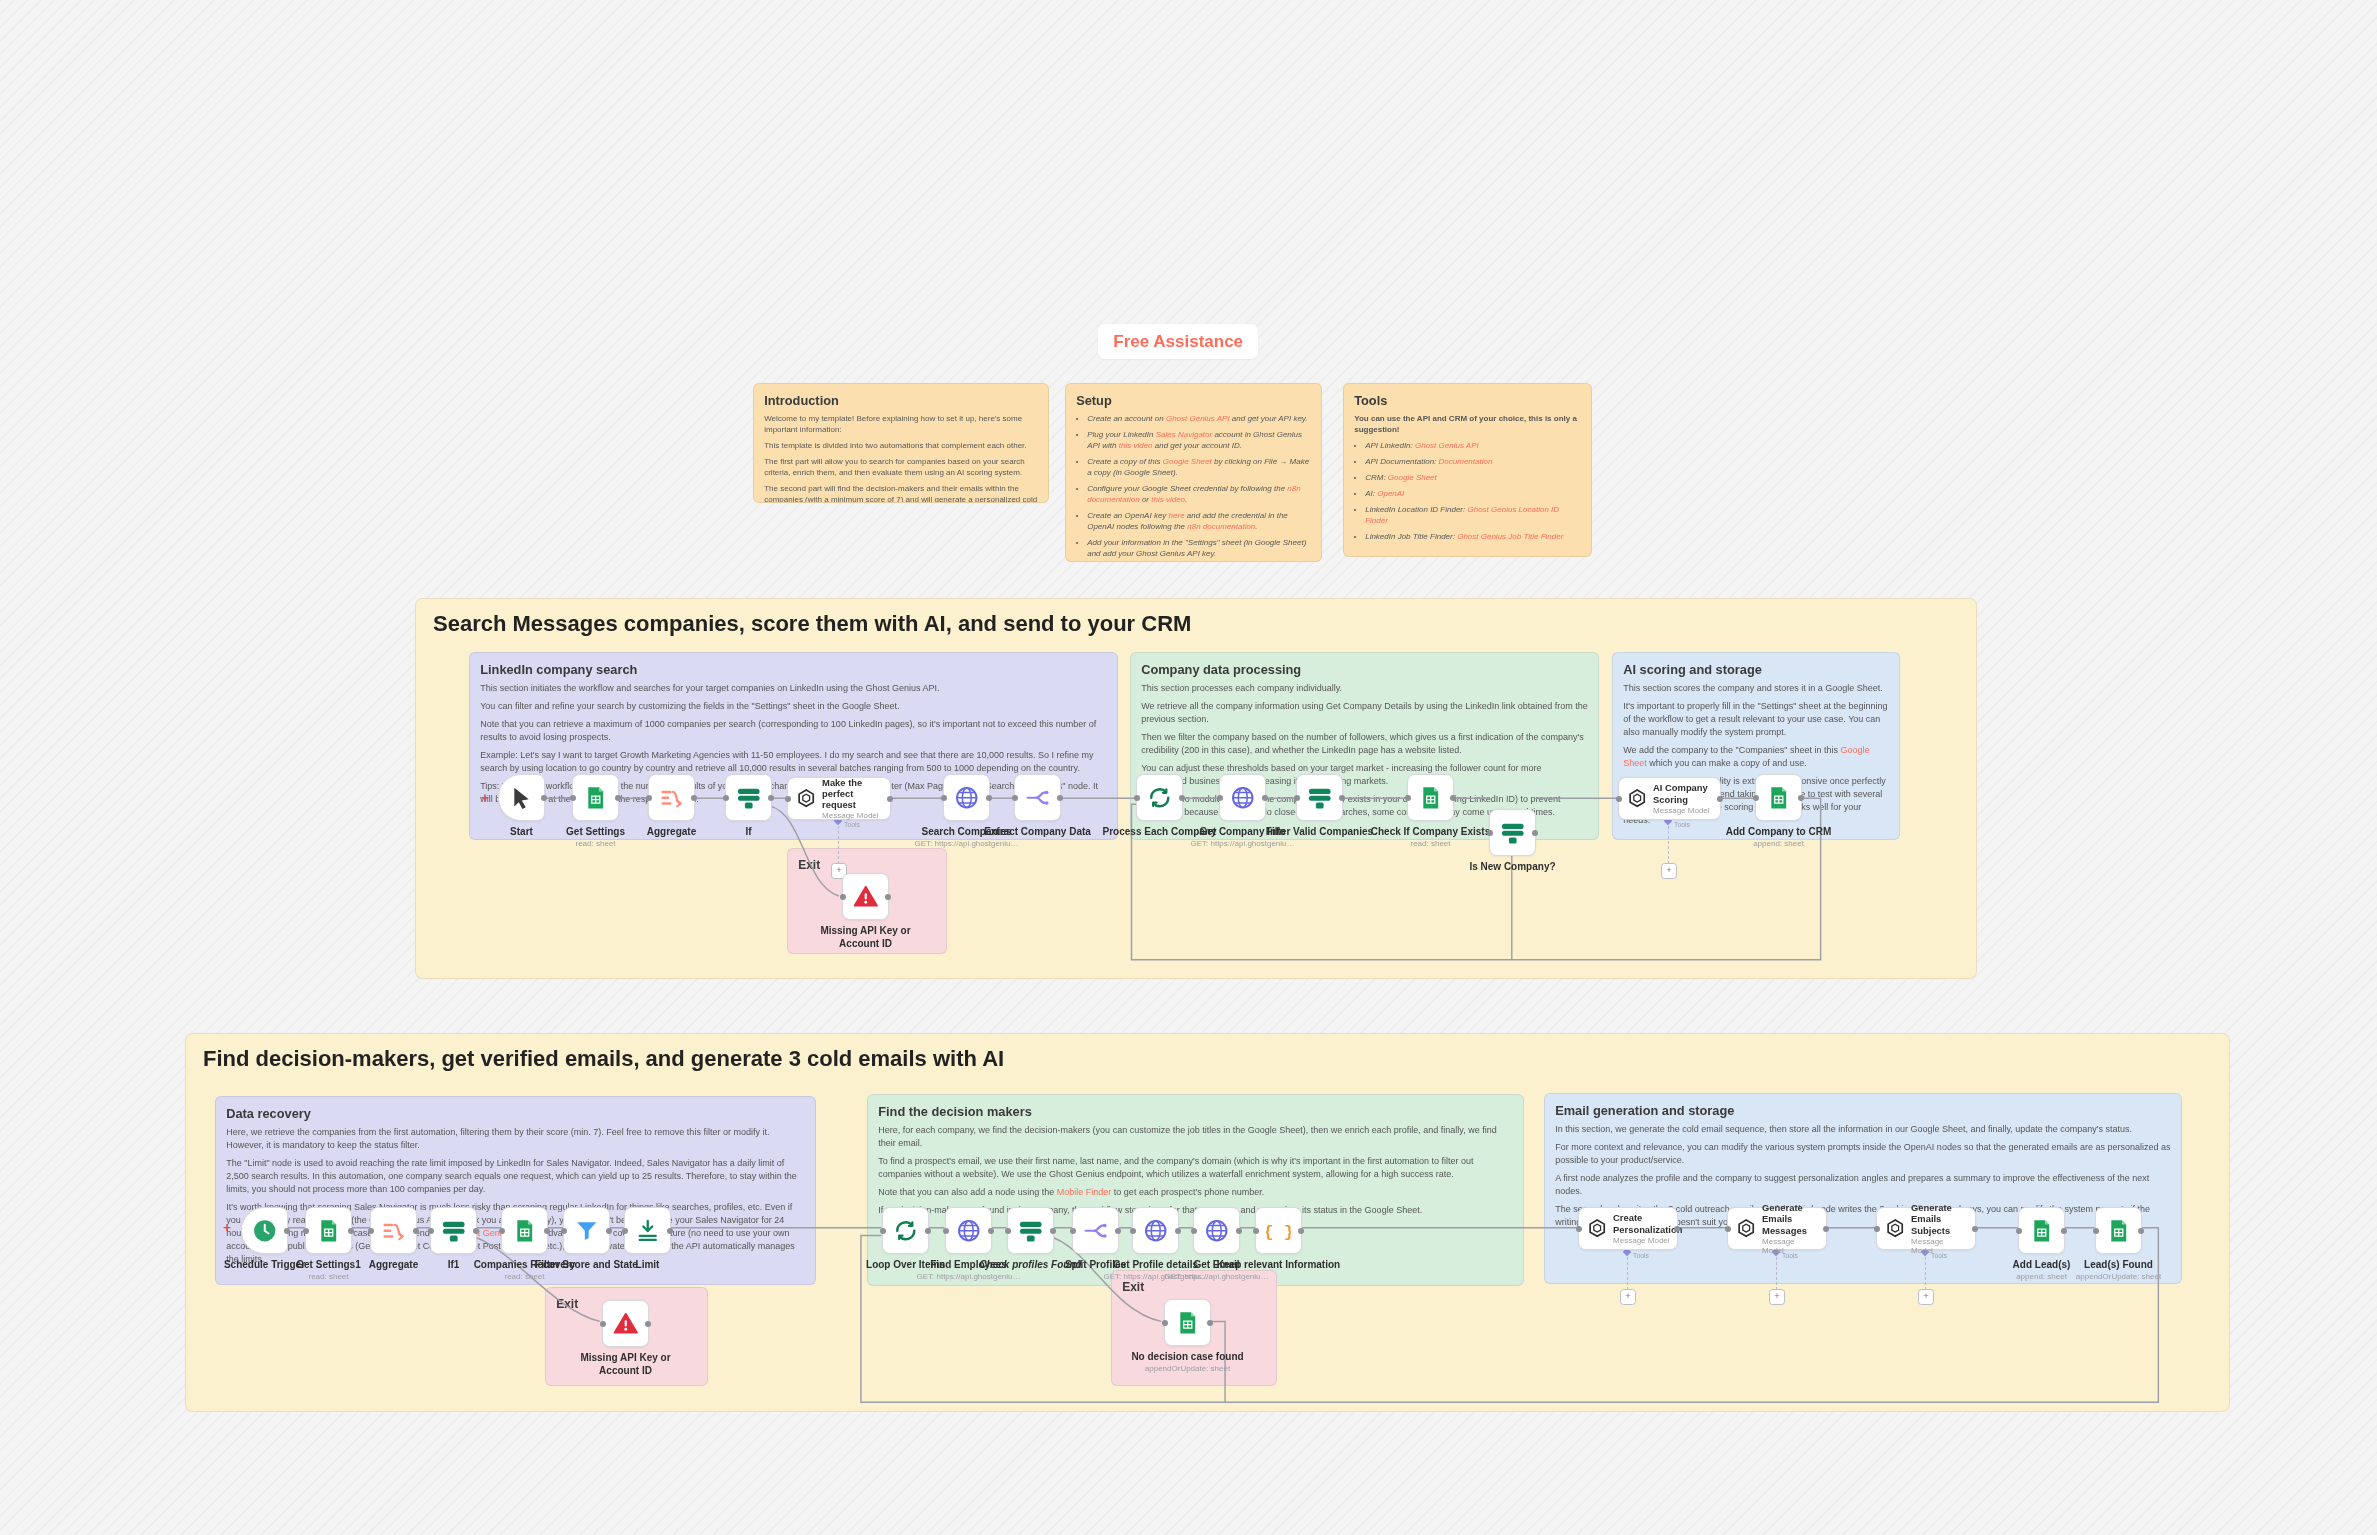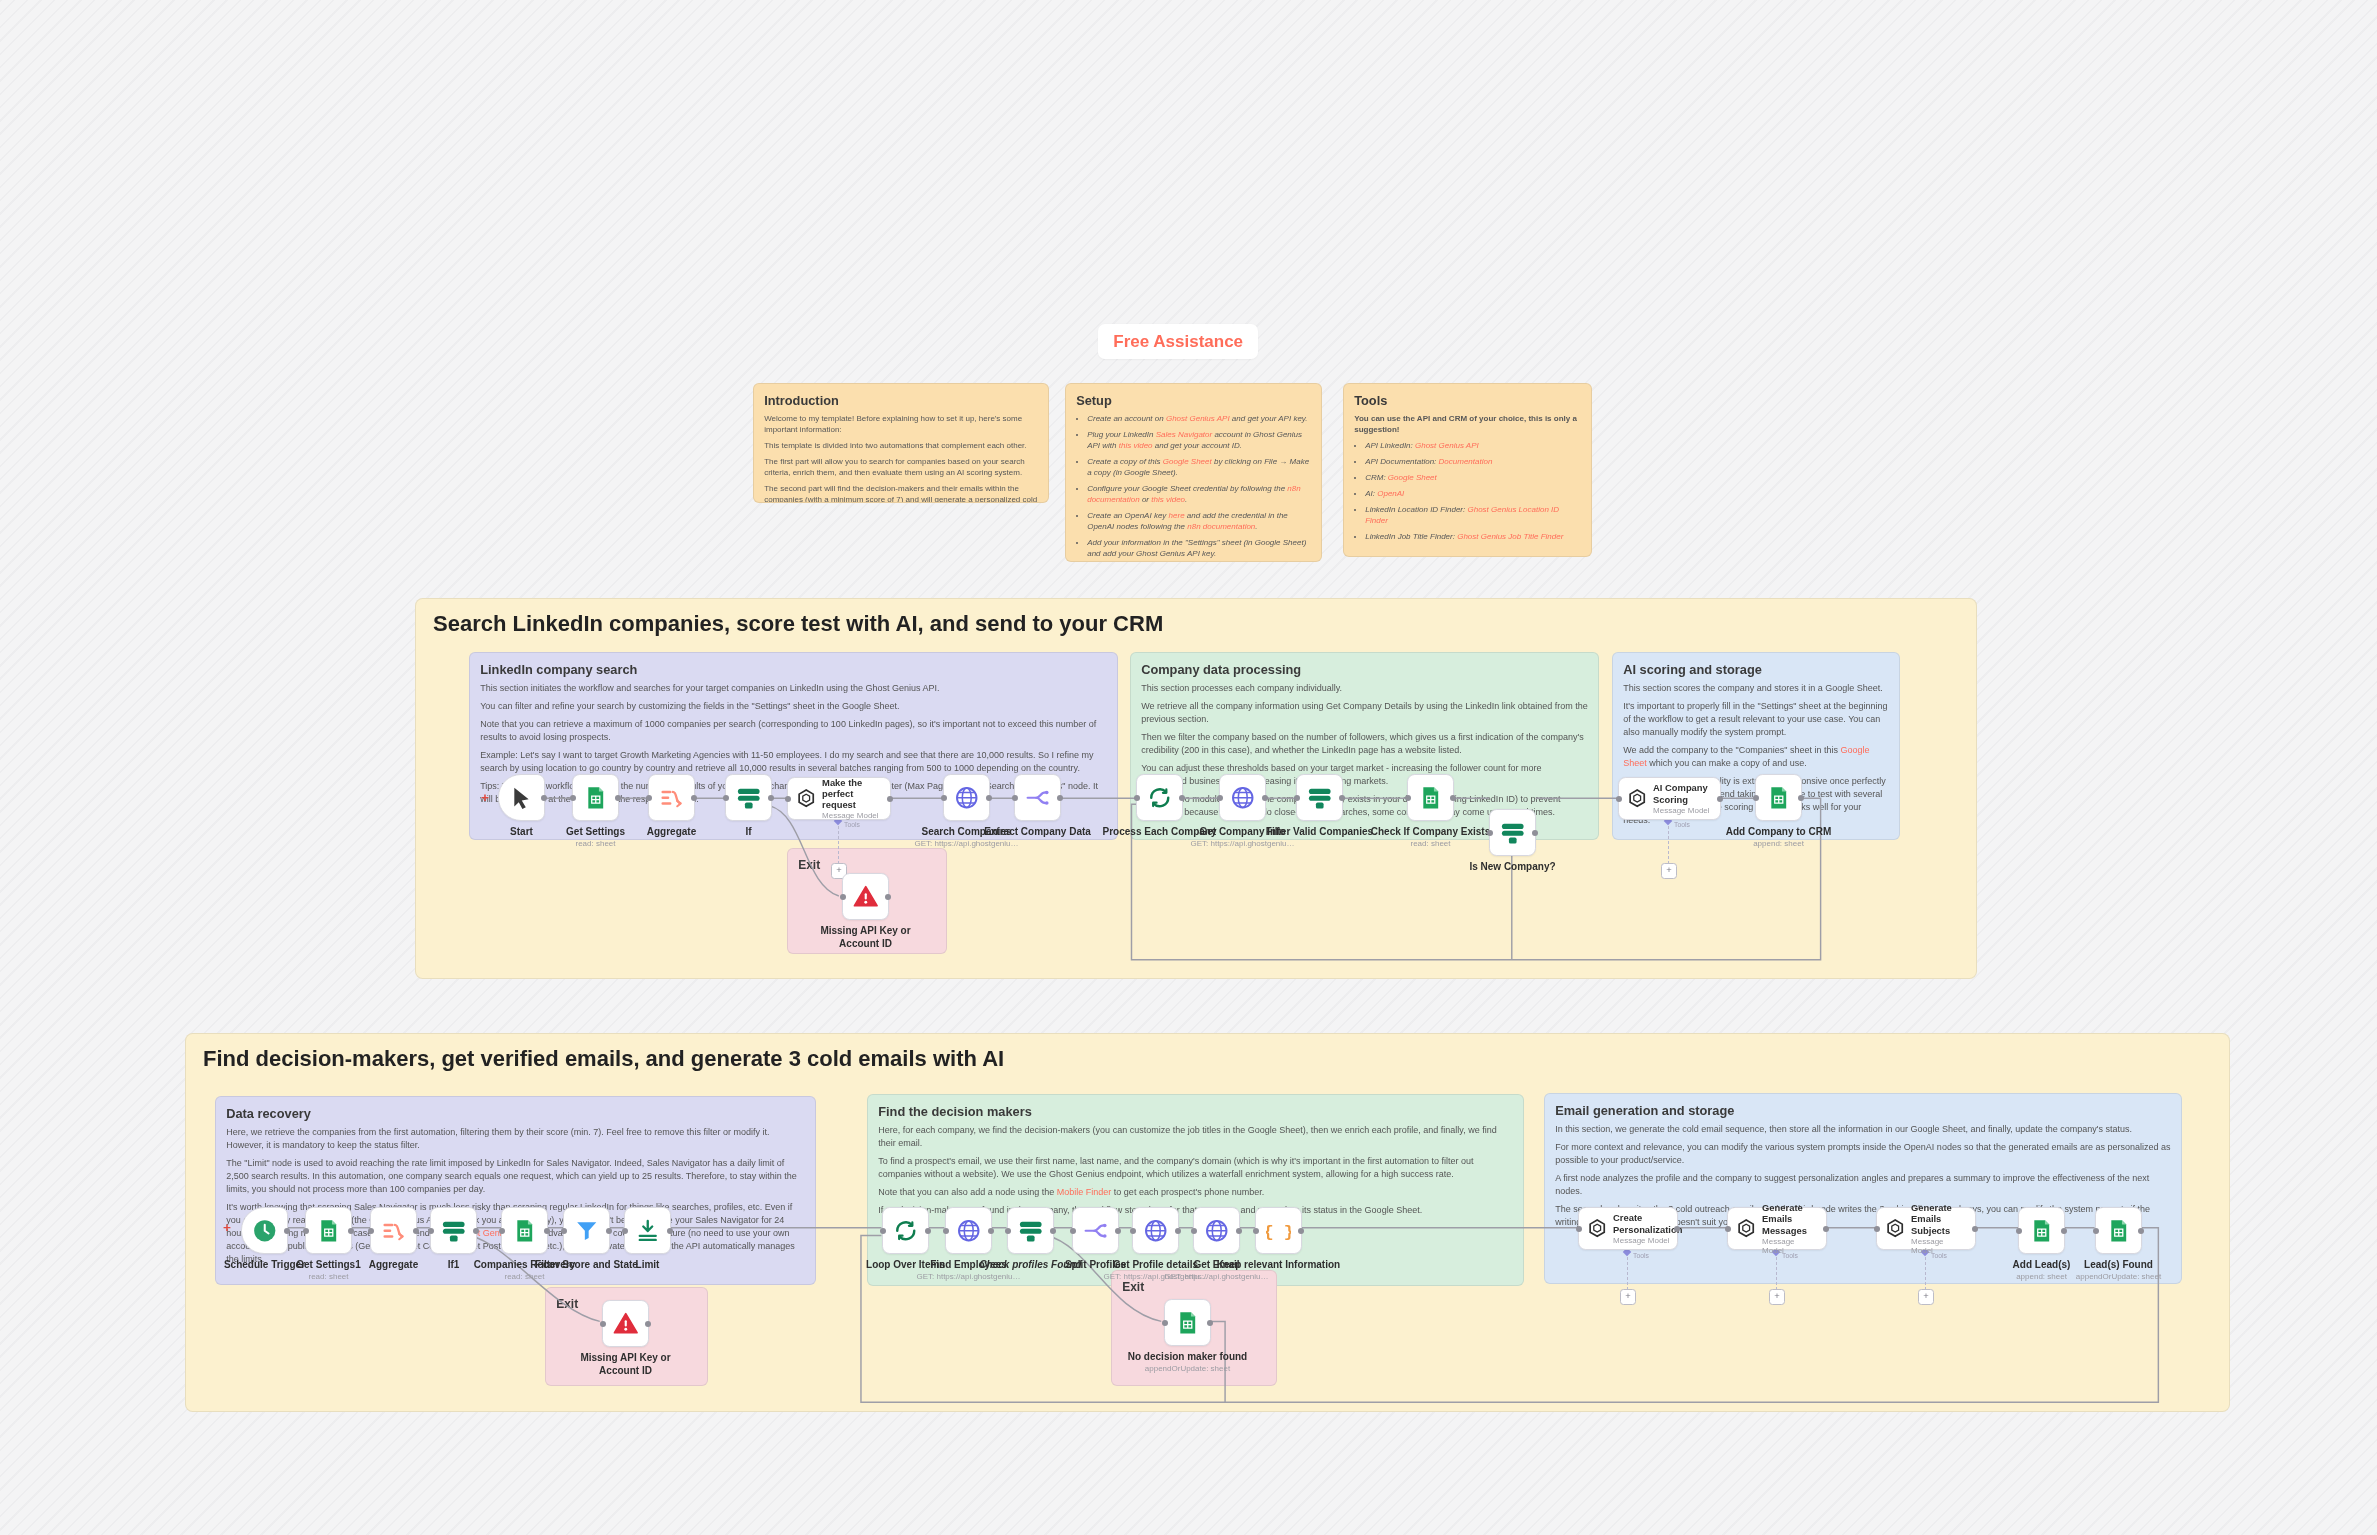--- a/index.html
+++ b/index.html
@@ -164,21 +164,21 @@
       <li><span>API LinkedIn: </span><span class="link">Ghost Genius API</span></li>
       <li><span>API Documentation: </span><span class="link">Documentation</span></li>
       <li><span>CRM: </span><span class="link">Google Sheet</span></li>
       <li><span>AI: </span><span class="link">OpenAI</span></li>
       <li><span>LinkedIn Location ID Finder: </span><span class="link">Ghost Genius Location ID Finder</span></li>
       <li><span>LinkedIn Job Title Finder: </span><span class="link">Ghost Genius Job Title Finder</span></li>
     </ul>
   </div>
 
   <div class="note yellow big" style="left:415px;top:598px;width:1562px;height:381px;">
-    <h2>Search LinkedIn companies, score test with AI, and send to your CRM</h2>
+    <h2>Search Messages companies, score them with AI, and send to your CRM</h2>
   </div>
 
   <div class="note purple" style="left:469px;top:652px;width:649px;height:188px;">
     <h3>LinkedIn company search</h3>
     <p>This section initiates the workflow and searches for your target companies on LinkedIn using the Ghost Genius API.</p>
     <p>You can filter and refine your search by customizing the fields in the "Settings" sheet in the Google Sheet.</p>
     <p>Note that you can retrieve a maximum of 1000 companies per search (corresponding to 100 LinkedIn pages), so it's important not to exceed this number of results to avoid losing prospects.</p>
     <p>Example: Let's say I want to target Growth Marketing Agencies with 11-50 employees. I do my search and see that there are 10,000 results. So I refine my search by using location to go country by country and retrieve all 10,000 results in several batches ranging from 500 to 1000 depending on the country.</p>
     <p>Tips: To test the workflow or to see the number of results of your search, change the pagination parameter (Max Pages) in the "Search Companies" node. It will be displayed at the very top of the response JSON.</p>
   </div>
@@ -578,18 +578,18 @@
         </svg>
       </div>
     <div class="nlabel" style="width:111px;">Missing API Key or Account ID</div>
   </div>
   <div class="node" style="left:1164px;top:1299px;">
     <div class="nbox">
         <svg class="ic" viewBox="0 0 30 30" width="25.5" height="25.5">
           <use href="#i-sheets"></use>
         </svg>
       </div>
-    <div class="nlabel" style="width:123px;">No decision maker found</div>
+    <div class="nlabel" style="width:123px;">No decision case found</div>
     <div class="nsub" style="width:123px;">appendOrUpdate: sheet</div>
   </div>
 
 </div>
 
 
 </body></html>

